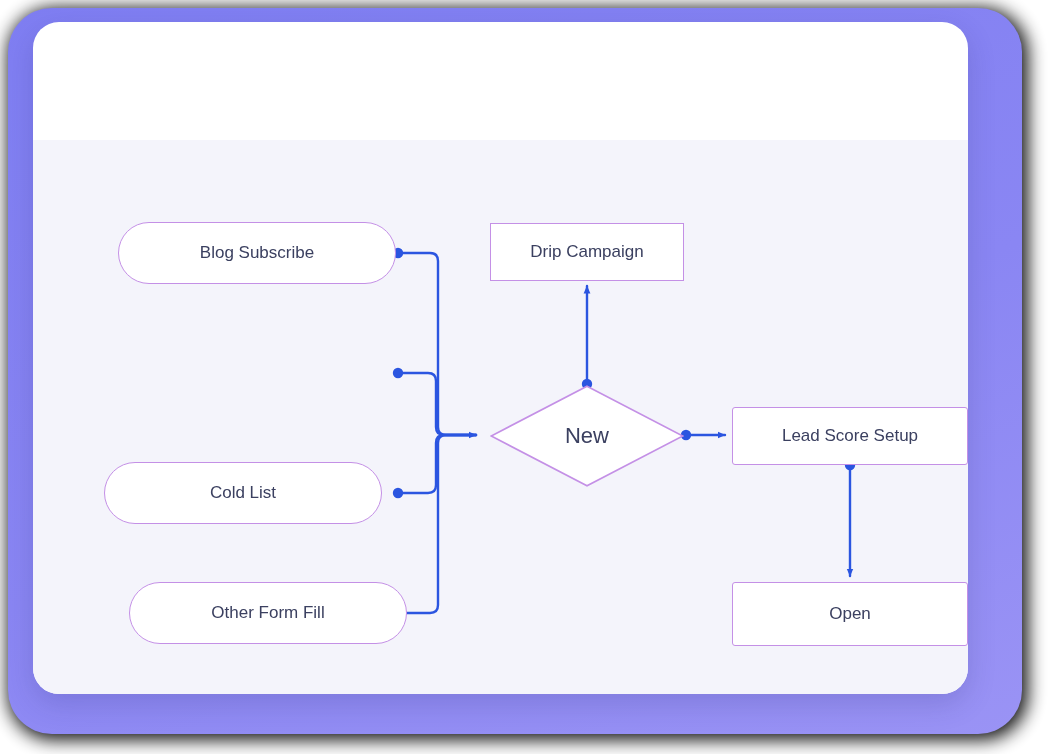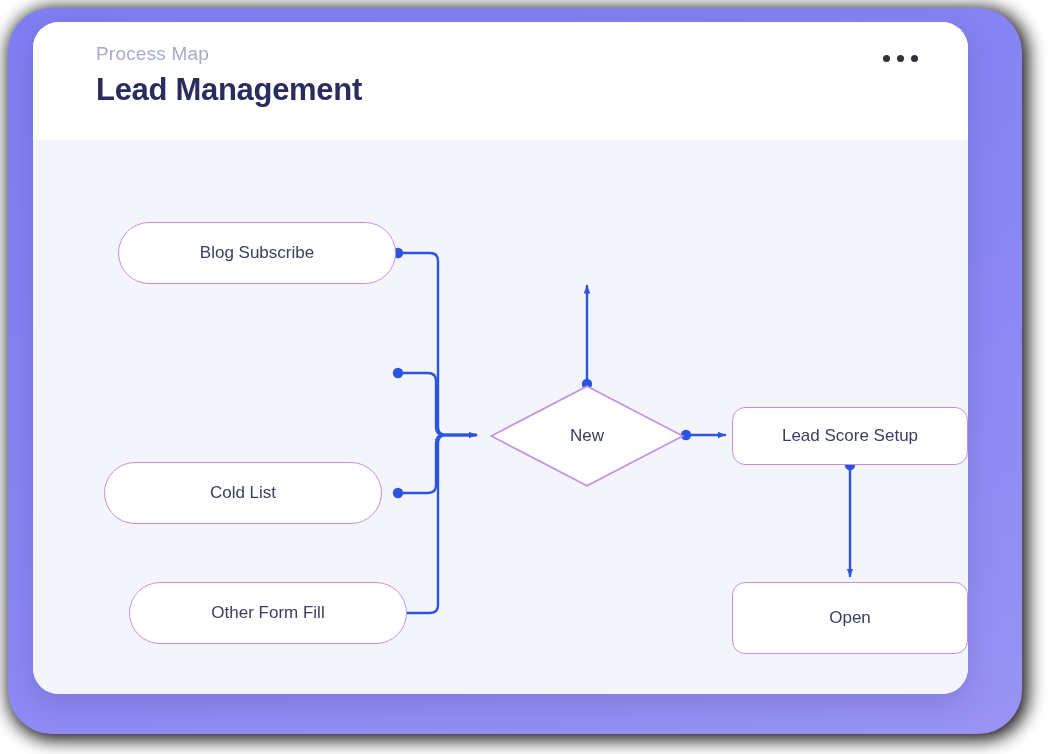--- a/index.html
+++ b/index.html
@@ -134,61 +134,51 @@
     align-items: center;
     justify-content: center;
     text-align: center;
     line-height: 1.2;
     cursor: pointer;
     user-select: none;
   }
 
   .node.pill { border-radius: 999px; }
   .node.rect { border-radius: 0; }
-  .node.round { border-radius: 13px; }
+  .node.round { border-radius: 3px; }
 
   .node.diamond {
     border: none;
     background: transparent;
   }
   .diamond-shape {
     position: absolute;
     inset: 0;
   }
   .diamond-label {
     position: absolute;
     inset: 0;
     display: flex;
     align-items: center;
     justify-content: center;
-    font-size: 17px;
+    font-size: 22px;
     color: #3b4060;
     pointer-events: none;
   }
 </style>
 </head>
 <body>
 
 <div id="stage">
 
   <div class="backdrop-shadow"></div>
   <div class="backdrop-card"></div>
 
   <div class="app-card">
 
-    <div class="card-header">
-      <p class="eyebrow">Process Map</p>
-      <h1 class="page-title">Lead Management</h1>
-
-      <div class="kebab">
-        <span></span>
-        <span></span>
-        <span></span>
-      </div>
-    </div>
 
     <div class="canvas">
 
       <svg class="flow-svg" width="935" height="554" viewBox="0 0 935 554">
         <defs>
           <marker id="arrowR" markerWidth="9" markerHeight="9" refX="7.5" refY="4" orient="auto" markerUnits="userSpaceOnUse">
             <path d="M0,0.6 L8,4 L0,7.4 Z" fill="#2b55e0"></path>
           </marker>
           <marker id="arrowU" markerWidth="9" markerHeight="9" refX="7.5" refY="4" orient="auto" markerUnits="userSpaceOnUse">
             <path d="M0,0.6 L8,4 L0,7.4 Z" fill="#2b55e0"></path>
@@ -229,31 +219,34 @@
 
 
       <div class="node pill" style="left:71px; top:322px; width:278px; height:62px;">
         <span>Cold List</span>
       </div>
 
       <div class="node pill" style="left:96px; top:442px; width:278px; height:62px;">
         <span>Other Form Fill</span>
       </div>
 
+      <div class="node rect" style="left:457px; top:83px; width:194px; height:58px;">
+        <span>Drip Campaign</span>
+      </div>
 
       <div class="node diamond" style="left:457px; top:245px; width:194px; height:102px;">
         <svg class="diamond-shape" width="194" height="102" viewBox="0 0 194 102">
           <polygon points="97,1.2 192.8,51 97,100.8 1.2,51" fill="#ffffff" stroke="#c490e6" stroke-width="1.6"></polygon>
         </svg>
         <span class="diamond-label">New</span>
       </div>
 
       <div class="node round" style="left:699px; top:267px; width:236px; height:58px;">
         <span>Lead Score Setup</span>
       </div>
 
-      <div class="node round" style="left:699px; top:442px; width:236px; height:72px;justify-content:center;">
+      <div class="node round" style="left:699px; top:442px; width:236px; height:64px;justify-content:center;">
         <span>Open</span>
       </div>
 
     </div>
   </div>
 </div>
 
 </body></html>

